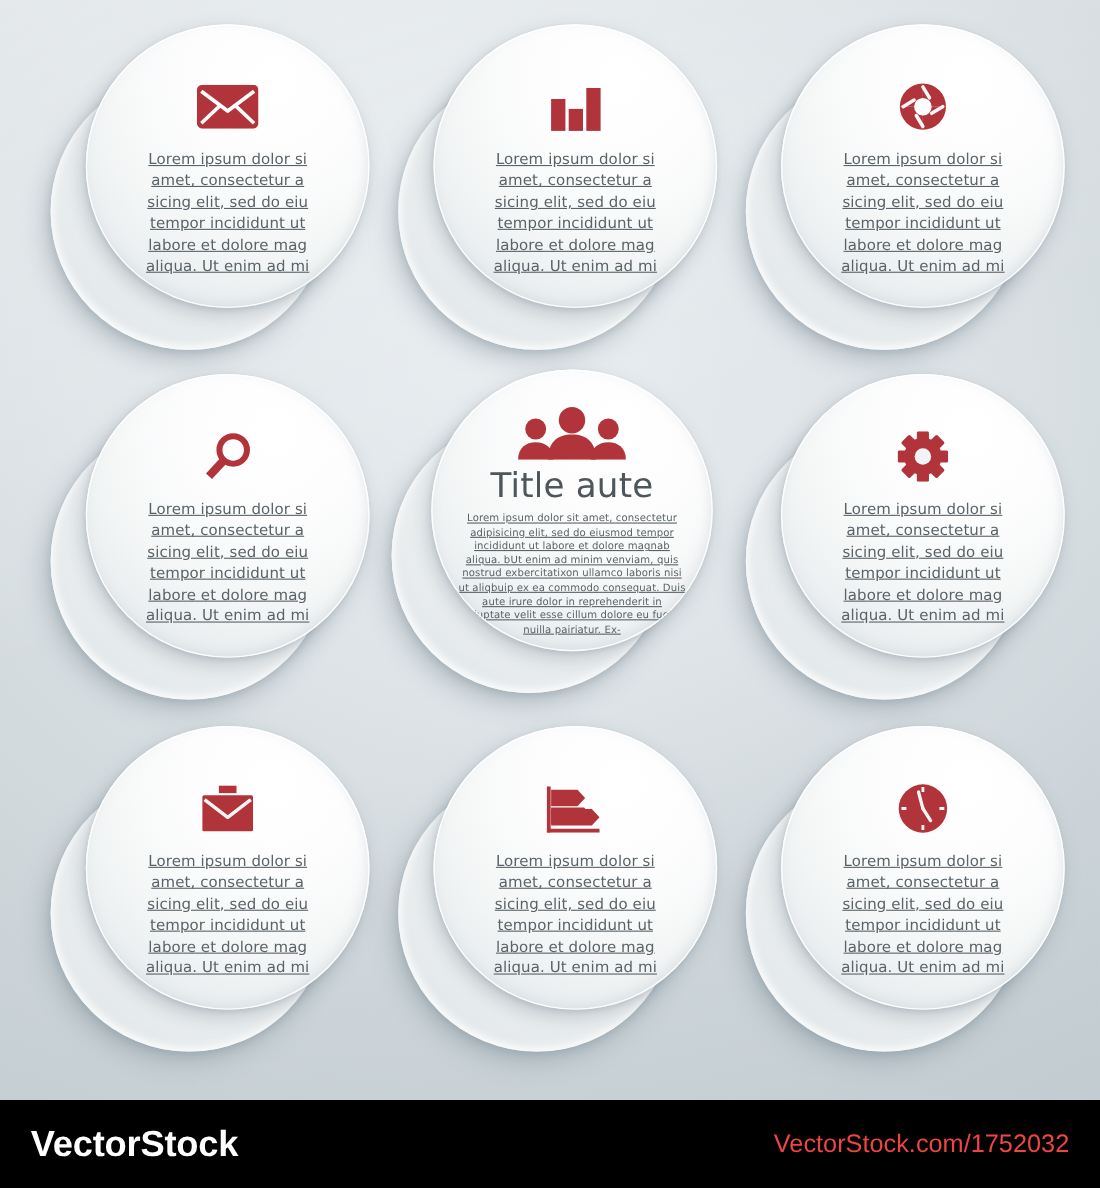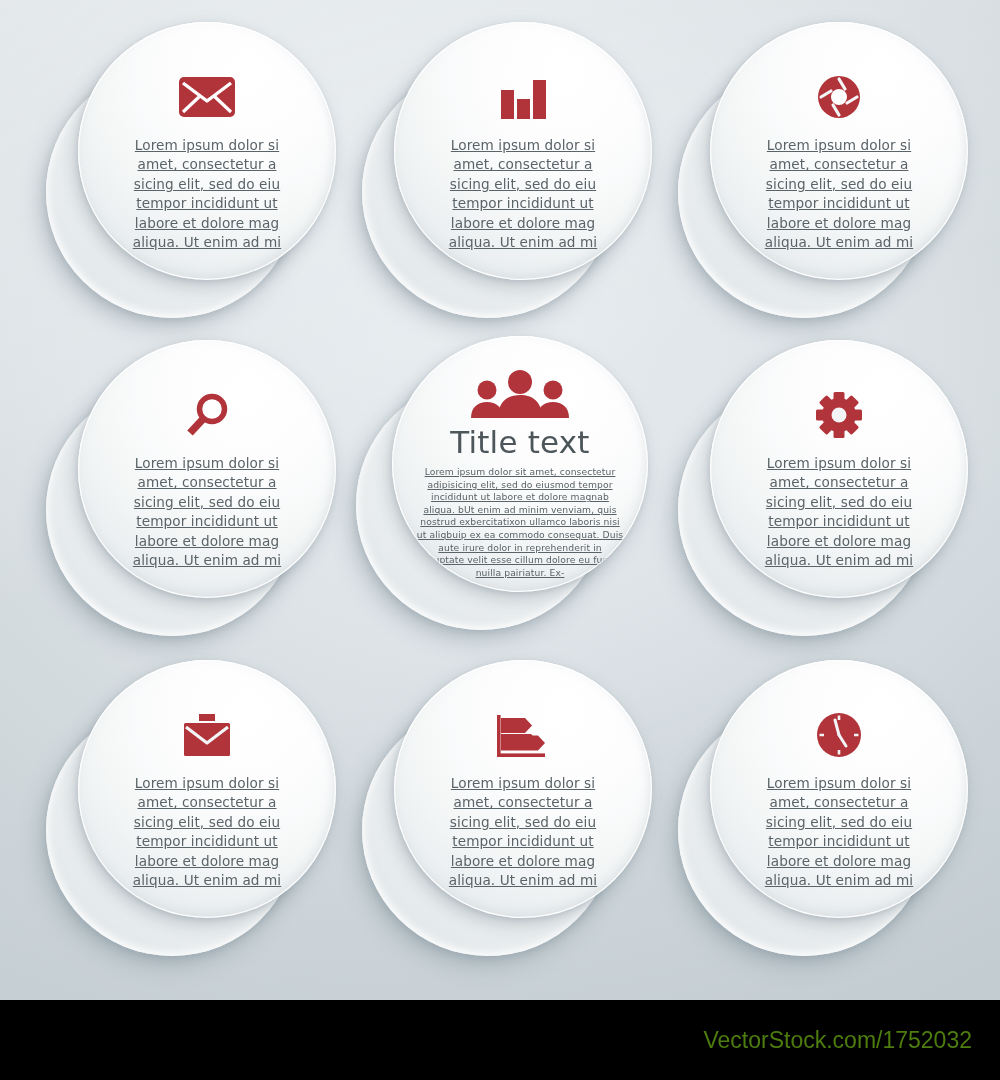--- a/index.html
+++ b/index.html
@@ -119,21 +119,21 @@
     transform:translateY(-50%);
     color:#ffffff;
     font-family:"Liberation Sans", sans-serif;
     font-size:33px;
     font-weight:700;
     letter-spacing:-.2px;
   }
   .footer-url {
     position:absolute; right:28px; top:50%;
     transform:translateY(-50%);
-    color:#4d7c0f;
+    color:#ef4444;
     font-family:"Liberation Sans", sans-serif;
     font-size:23px;
     font-weight:400;
   }
 </style>
 </head>
 <body>
 
 <div id="stage">
 
@@ -223,21 +223,21 @@
             <g fill="#B2343B">
               <circle cx="17" cy="20" r="9.5"></circle>
               <path d="M1 48 C1 37 8 32 17 32 C26 32 33 37 33 48 Z"></path>
               <circle cx="83" cy="20" r="9.5"></circle>
               <path d="M67 48 C67 37 74 32 83 32 C92 32 99 37 99 48 Z"></path>
               <circle cx="50" cy="12" r="12"></circle>
               <path d="M28 48 C28 32 37 25 50 25 C63 25 72 32 72 48 Z"></path>
             </g>
           </svg>
         </div>
-        <div class="title">Title text</div>
+        <div class="title">Title aute</div>
         <div class="body-text">Lorem ipsum dolor sit amet, consectetur adipisicing elit, sed do eiusmod tempor incididunt ut labore et dolore magnab aliqua. bUt enim ad minim venviam, quis nostrud exbercitatixon ullamco laboris nisi ut aliqbuip ex ea commodo consequat. Duis aute irure dolor in reprehenderit in voluptate velit esse cillum dolore eu fugiat nuilla pairiatur. Ex-</div>
       </div>
     </div>
   </div>
 
   <div class="cell outer" style="left:670px; top:340px; width:300px; height:302px;">
     <div class="plate-back"></div>
     <div class="plate-front">
       <div class="plate-inner">
         <div class="icon-wrap">
@@ -309,16 +309,17 @@
             <line x1="23" y1="23" x2="19" y2="8" stroke="#f2f4f5" stroke-width="3" stroke-linecap="round"></line>
             <line x1="23" y1="23" x2="30" y2="34" stroke="#f2f4f5" stroke-width="3" stroke-linecap="round"></line>
           </svg>
         </div>
         <div class="body-text">Lorem ipsum dolor si amet, consectetur a sicing elit, sed do eiu tempor incididunt ut labore et dolore mag aliqua. Ut enim ad mi</div>
       </div>
     </div>
   </div>
 
   <div class="footer">
+    <div class="footer-brand">VectorStock</div>
     <div class="footer-url">VectorStock.com/1752032</div>
   </div>
 
 </div>
 
 </body></html>

